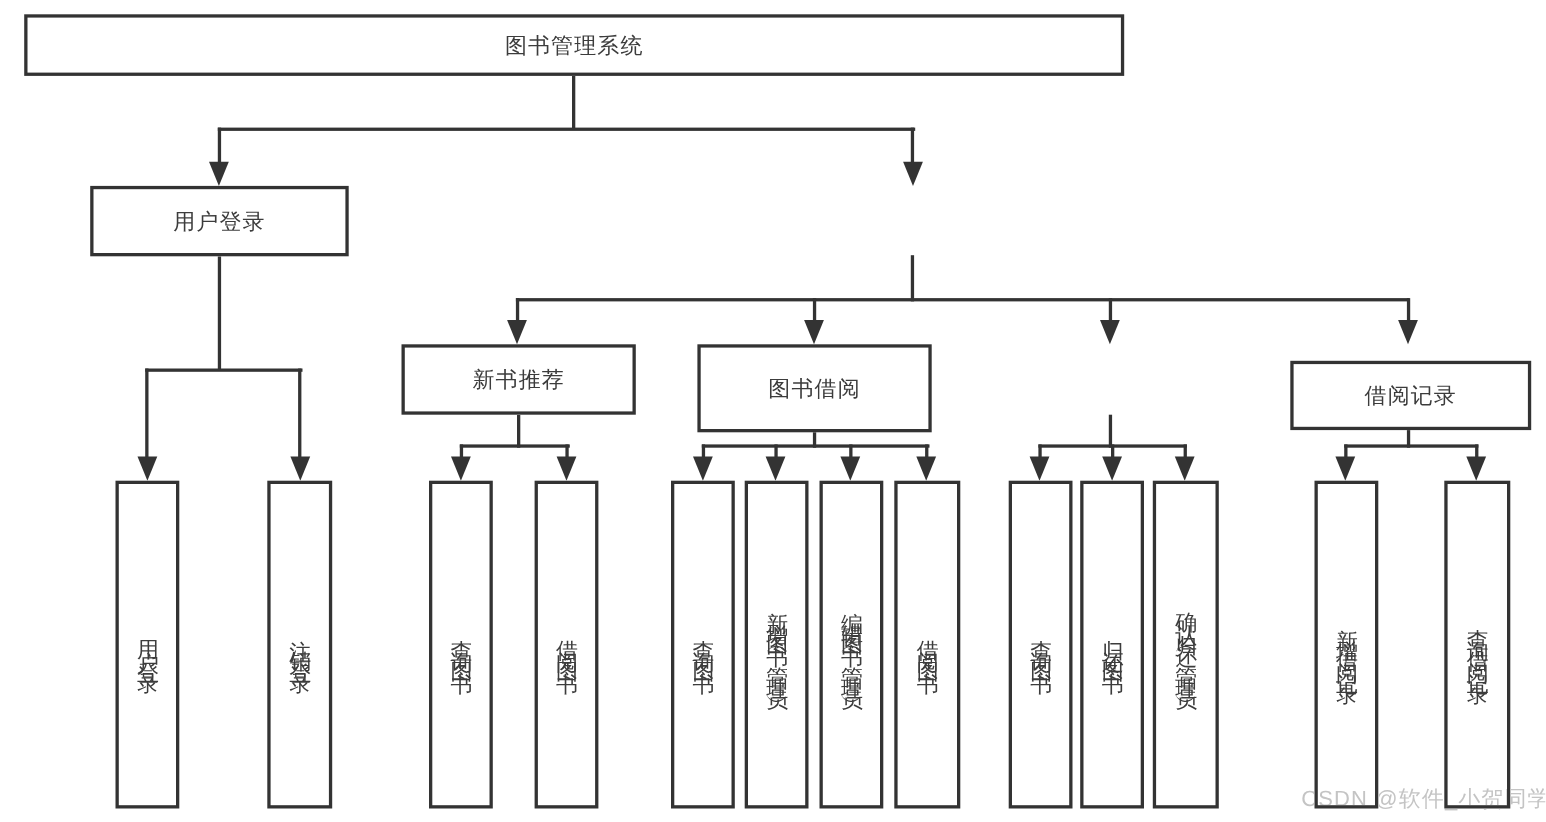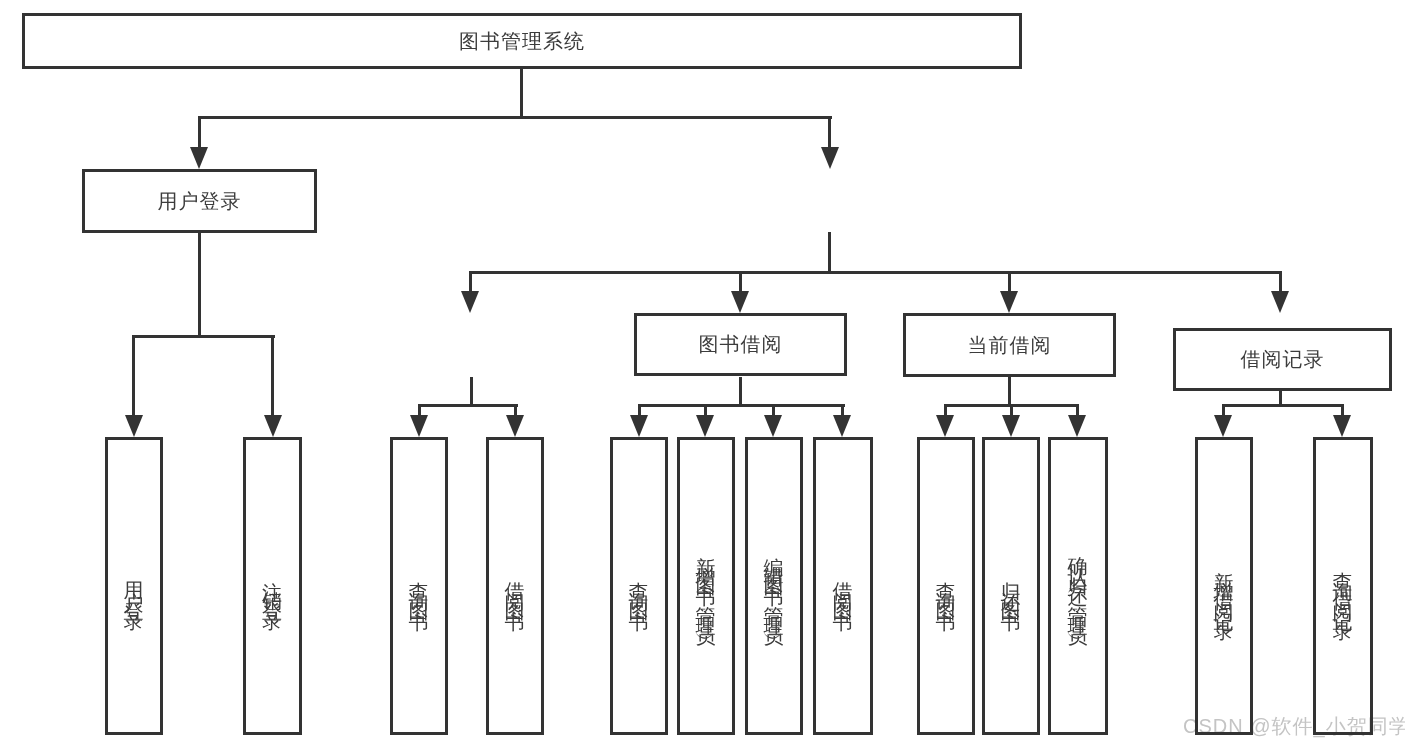--- a/index.html
+++ b/index.html
@@ -60,25 +60,25 @@
   <div class="hline" style="left:469px;top:271px;width:812px;height:3px"></div>
   <div class="vline" style="left:469px;top:271px;width:3px;height:24px"></div>
   <div class="vline" style="left:739px;top:271px;width:3px;height:24px"></div>
   <div class="vline" style="left:1008px;top:271px;width:3px;height:24px"></div>
   <div class="vline" style="left:1279px;top:271px;width:3px;height:24px"></div>
   <div class="arrow" style="left:461px;top:291px"></div>
   <div class="arrow" style="left:731px;top:291px"></div>
   <div class="arrow" style="left:1000px;top:291px"></div>
   <div class="arrow" style="left:1271px;top:291px"></div>
 
-  <div class="box" style="left:634px;top:313px;width:213px;height:63px">
+  <div class="box" style="left:365px;top:313px;width:213px;height:64px">
+    <span class="hlabel">新书推荐</span>
+  </div>
+  <div class="box" style="left:634px;top:313px;width:213px;height:80px">
     <span class="hlabel">图书借阅</span>
-  </div>
-  <div class="box" style="left:903px;top:313px;width:213px;height:64px">
-    <span class="hlabel">当前借阅</span>
   </div>
   <div class="box" style="left:1173px;top:328px;width:219px;height:63px">
     <span class="hlabel">借阅记录</span>
   </div>
 
   <div class="vline" style="left:470px;top:377px;width:3px;height:30px"></div>
   <div class="hline" style="left:418px;top:404px;width:100px;height:3px"></div>
   <div class="vline" style="left:418px;top:404px;width:3px;height:14px"></div>
   <div class="vline" style="left:514px;top:404px;width:3px;height:14px"></div>
   <div class="arrow" style="left:410px;top:415px"></div>

